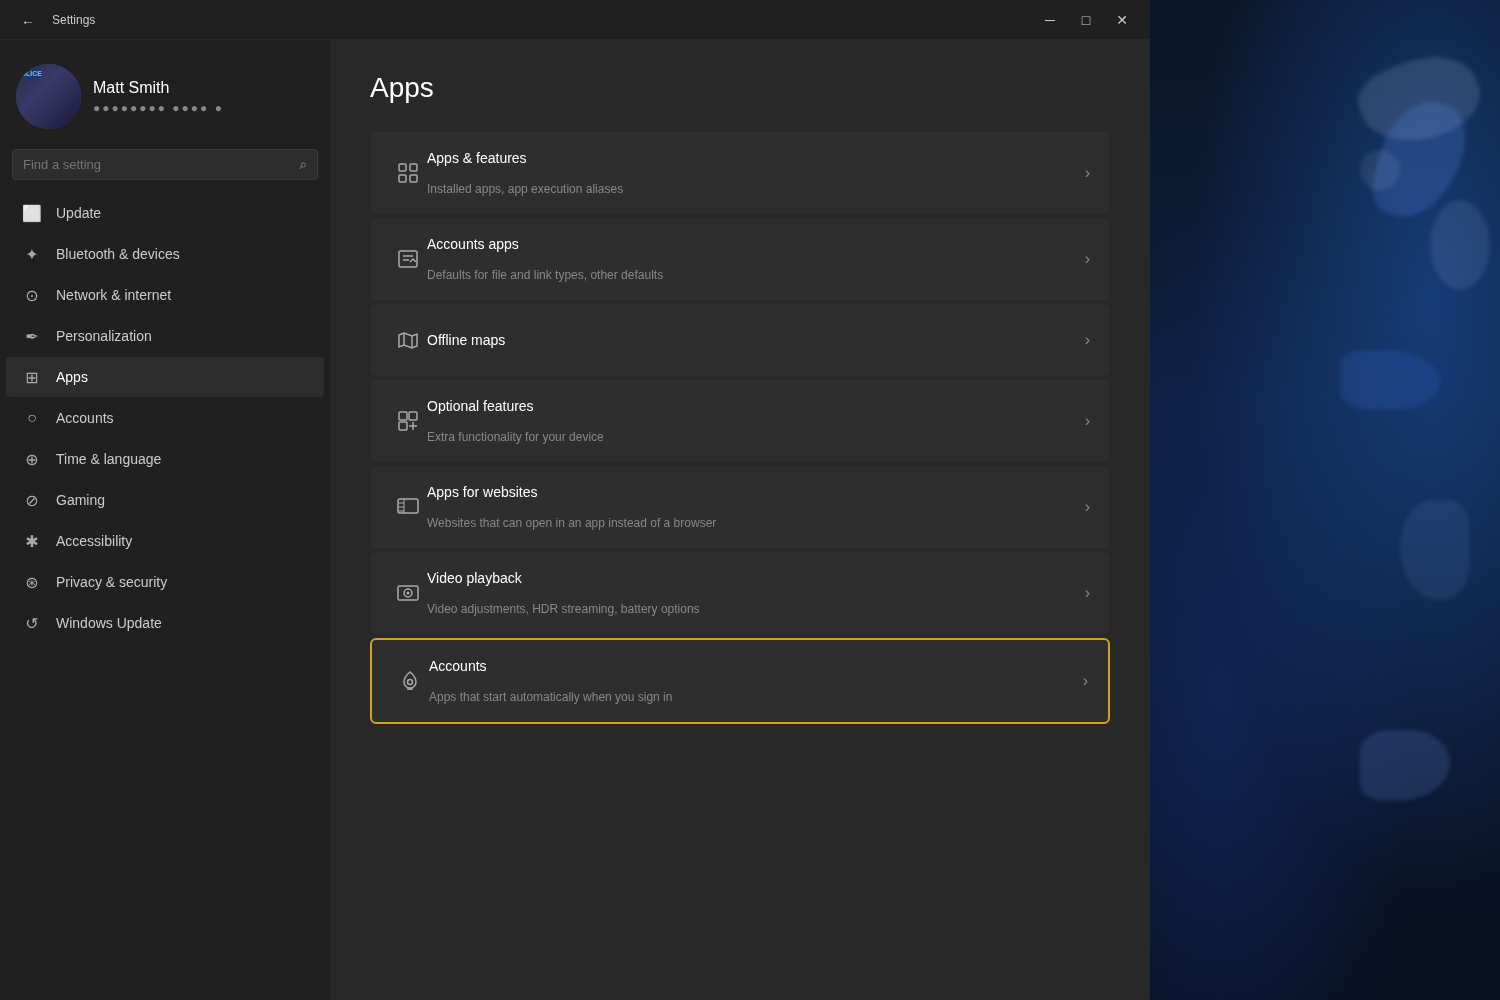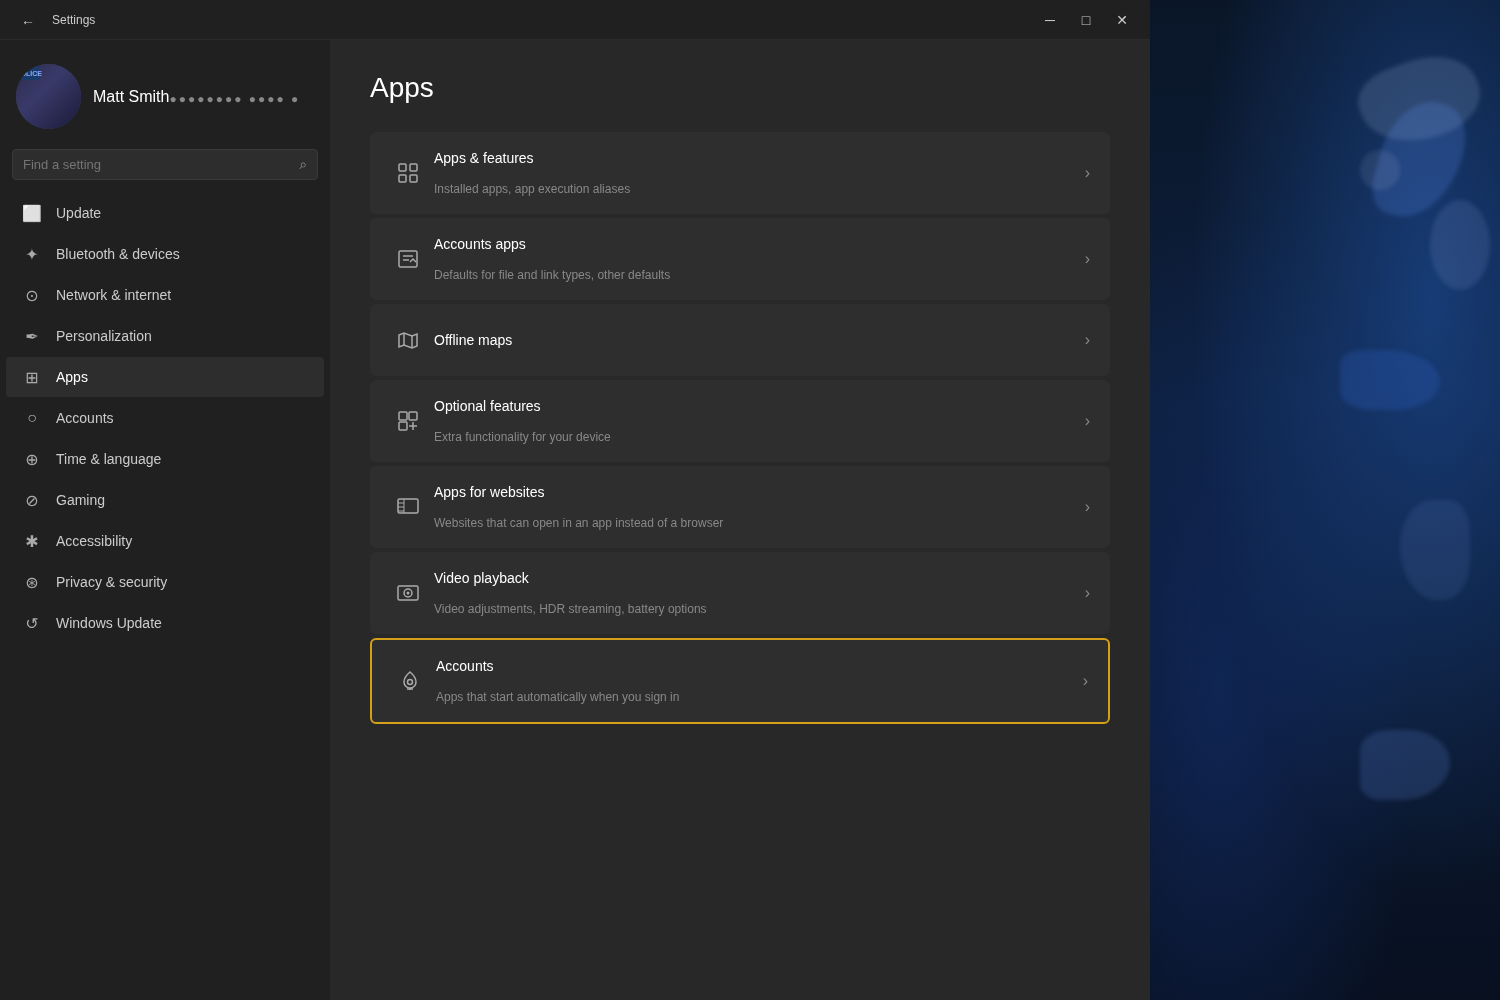--- a/index.html
+++ b/index.html
@@ -133,21 +133,21 @@
       border-radius: 2px;
       display: flex;
       align-items: center;
       justify-content: center;
       font-size: 7px;
       color: #88aaff;
       font-weight: bold;
     }
     .user-info {
       display: flex;
-      flex-direction: row;
+      flex-direction: column;
     }
     .user-name {
       color: #ffffff;
       font-size: 16px;
       font-weight: 400;
     }
     .user-dots {
       color: #888;
       font-size: 12px;
       margin-top: 4px;
@@ -226,21 +226,21 @@
       flex-direction: column;
       gap: 4px;
     }
 
     .settings-item {
       background: #2e2e2e;
       border-radius: 6px;
       padding: 18px 20px;
       display: flex;
       align-items: center;
-      gap: 8px;
+      gap: 1px;
       cursor: pointer;
       transition: background 0.15s;
     }
     .settings-item.highlighted {
       border: 2px solid #d4a017;
       background: #2e2e2e;
     }
 
     .settings-item-icon {
       width: 36px;

